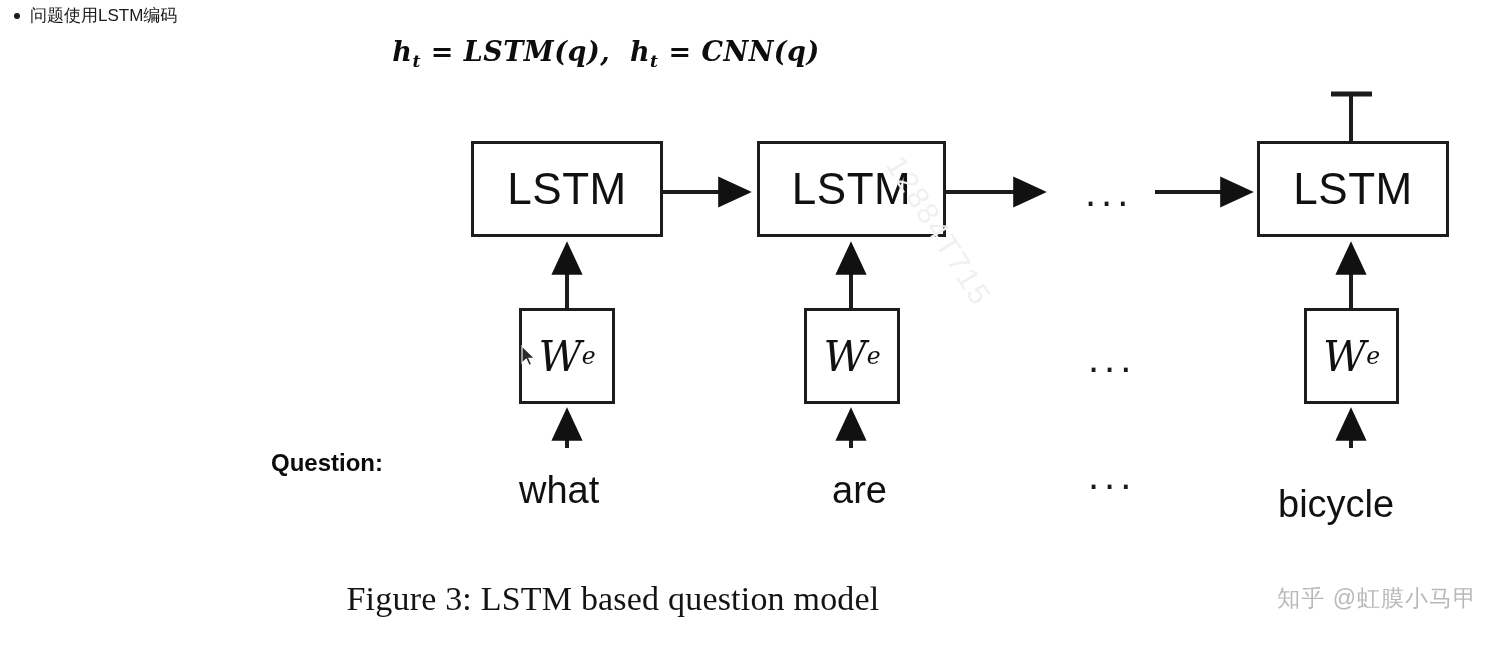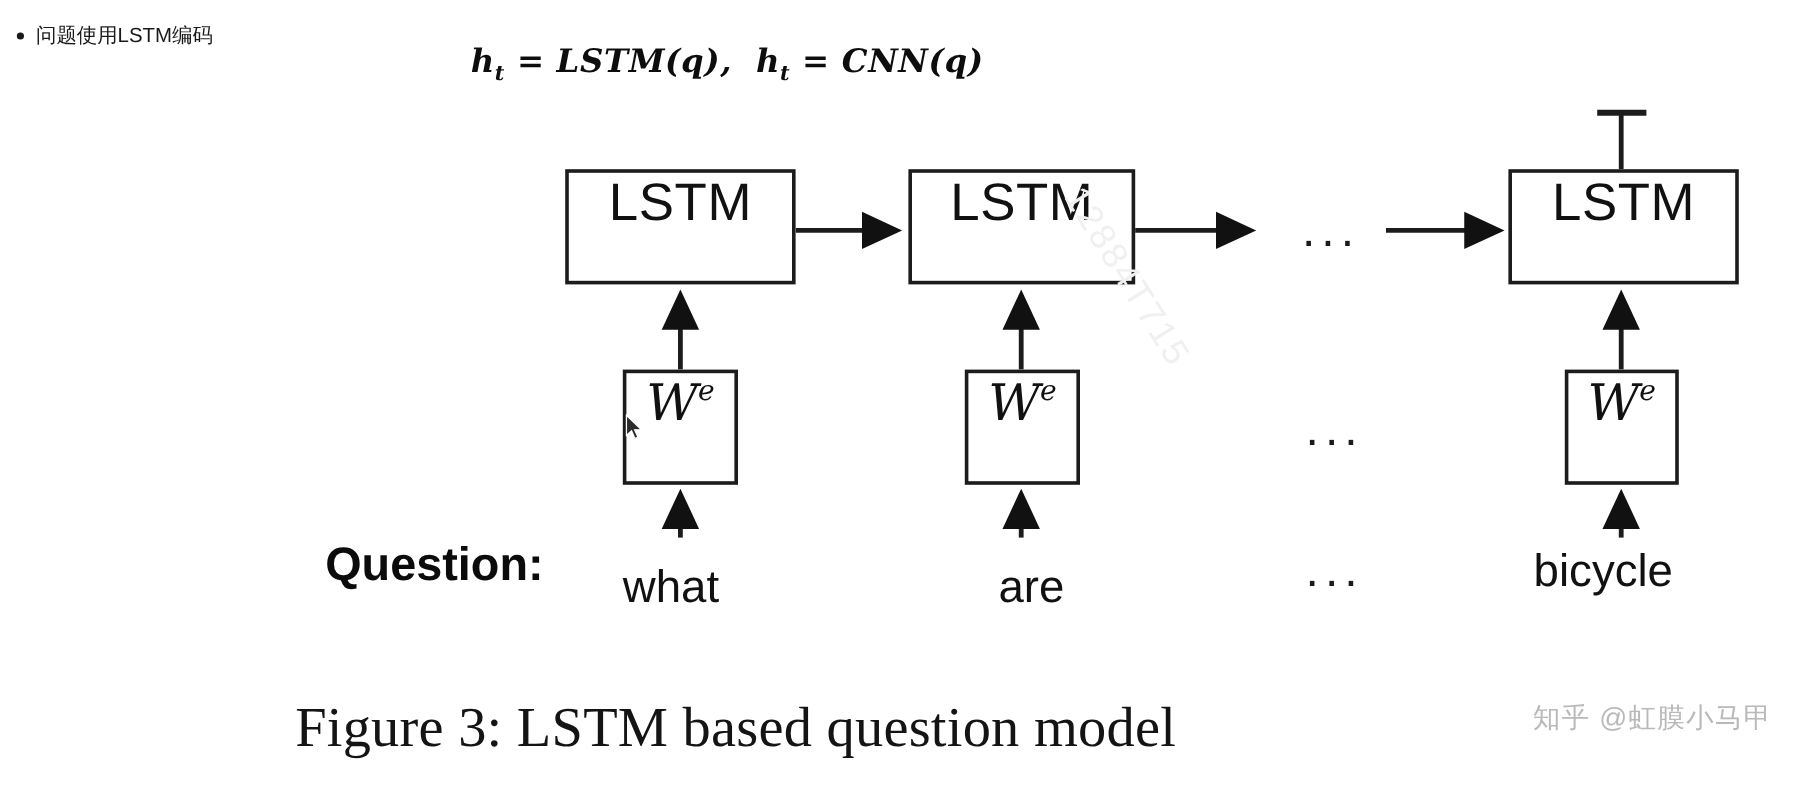--- a/index.html
+++ b/index.html
@@ -13,21 +13,21 @@
     position: relative;
     overflow: hidden;
     font-family: "Liberation Sans", sans-serif;
     color: #111111;
   }
 
   
   #bullet-line {
     position: absolute;
     left: 14px;
-    top: 20px;
+    top: 6px;
     display: flex;
     align-items: center;
     gap: 10px;
     font-size: 17px;
     line-height: 1.2;
     color: #1a1a1a;
   }
   #bullet-dot {
     width: 6px;
     height: 6px;
@@ -64,20 +64,21 @@
     height: 540px;
     pointer-events: none;
   }
 
   .node-box {
     position: absolute;
     border: 3px solid #1c1c1c;
     background: #ffffff;
     box-sizing: border-box;
     display: flex;
+    align-items: center;
     justify-content: center;
     color: #111111;
   }
   .lstm-box {
     font-size: 44px;
     letter-spacing: 0.5px;
     font-weight: 400;
   }
   .we-box {
     font-family: "DejaVu Serif", "Liberation Serif", serif;
@@ -93,21 +94,21 @@
   
   .word {
     position: absolute;
     font-size: 38px;
     color: #111111;
     white-space: nowrap;
     margin-top: 20px;
   }
   #question-label {
     position: absolute;
-    font-size: 39px;
+    font-size: 24px;
     font-weight: bold;
     color: #0b0b0b;
     white-space: nowrap;
     left: 271px;
     top: 449px;
   }
 
   .ellipsis {
     position: absolute;
     font-size: 40px;
@@ -118,21 +119,21 @@
   }
 
   
   #caption {
     position: absolute;
     left: 0;
     top: 580px;
     width: 1226px;
     text-align: center;
     font-family: "Liberation Serif", "DejaVu Serif", serif;
-    font-size: 47px;
+    font-size: 34px;
     color: #141414;
     letter-spacing: 0.2px;
   }
 
   
   #watermark-brand {
     position: absolute;
     right: 22px;
     top: 583px;
     font-size: 23px;
@@ -221,21 +222,21 @@
     <sub>e</sub>
 </div>
 
 <div class="ellipsis" style="left:1085px; top:172px;">...</div>
 <div class="ellipsis" style="left:1088px; top:338px;">...</div>
 <div class="ellipsis" style="left:1088px; top:455px;">...</div>
 
 <div id="question-label">Question:</div>
 <div class="word" style="left:519px; top:449px;">what</div>
 <div class="word" style="left:832px; top:449px;">are</div>
-<div class="word" style="left:1278px; top:435px;">bicycle</div>
+<div class="word" style="left:1278px; top:463px;">bicycle</div>
 
 <div id="watermark-diagonal">12884T715</div>
 
 <div id="caption">Figure 3: LSTM based question model</div>
 
 <div id="watermark-brand">知乎 @虹膜小马甲</div>
 
 <svg id="mouse-cursor" viewBox="0 0 16 24">
   <path d="M1,1 L1,18 L5.3,14.1 L8.1,20.4 L10.6,19.2 L7.9,13.2 L13.4,13.0 Z" fill="#2b2b2b" stroke="#ffffff" stroke-width="1.1"></path>
 </svg>

